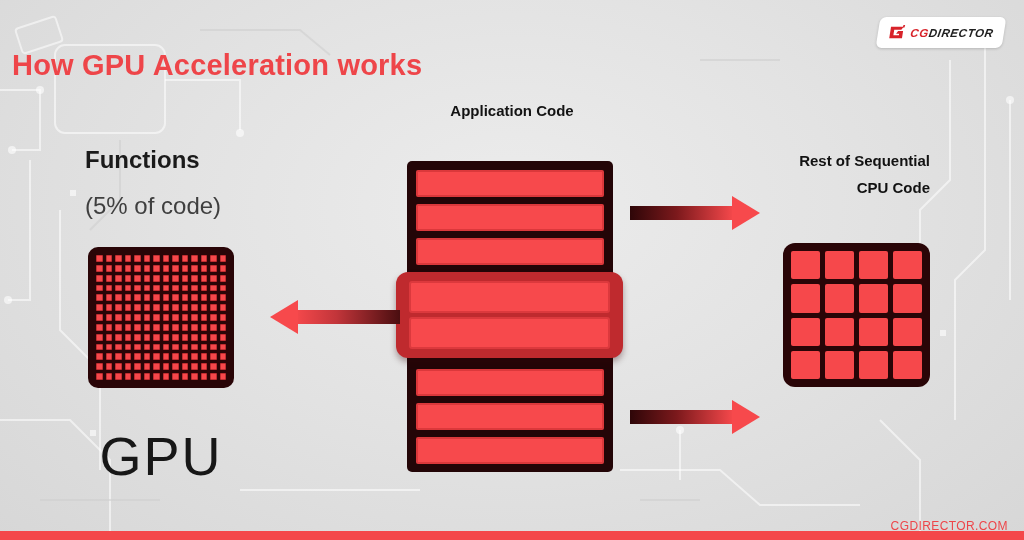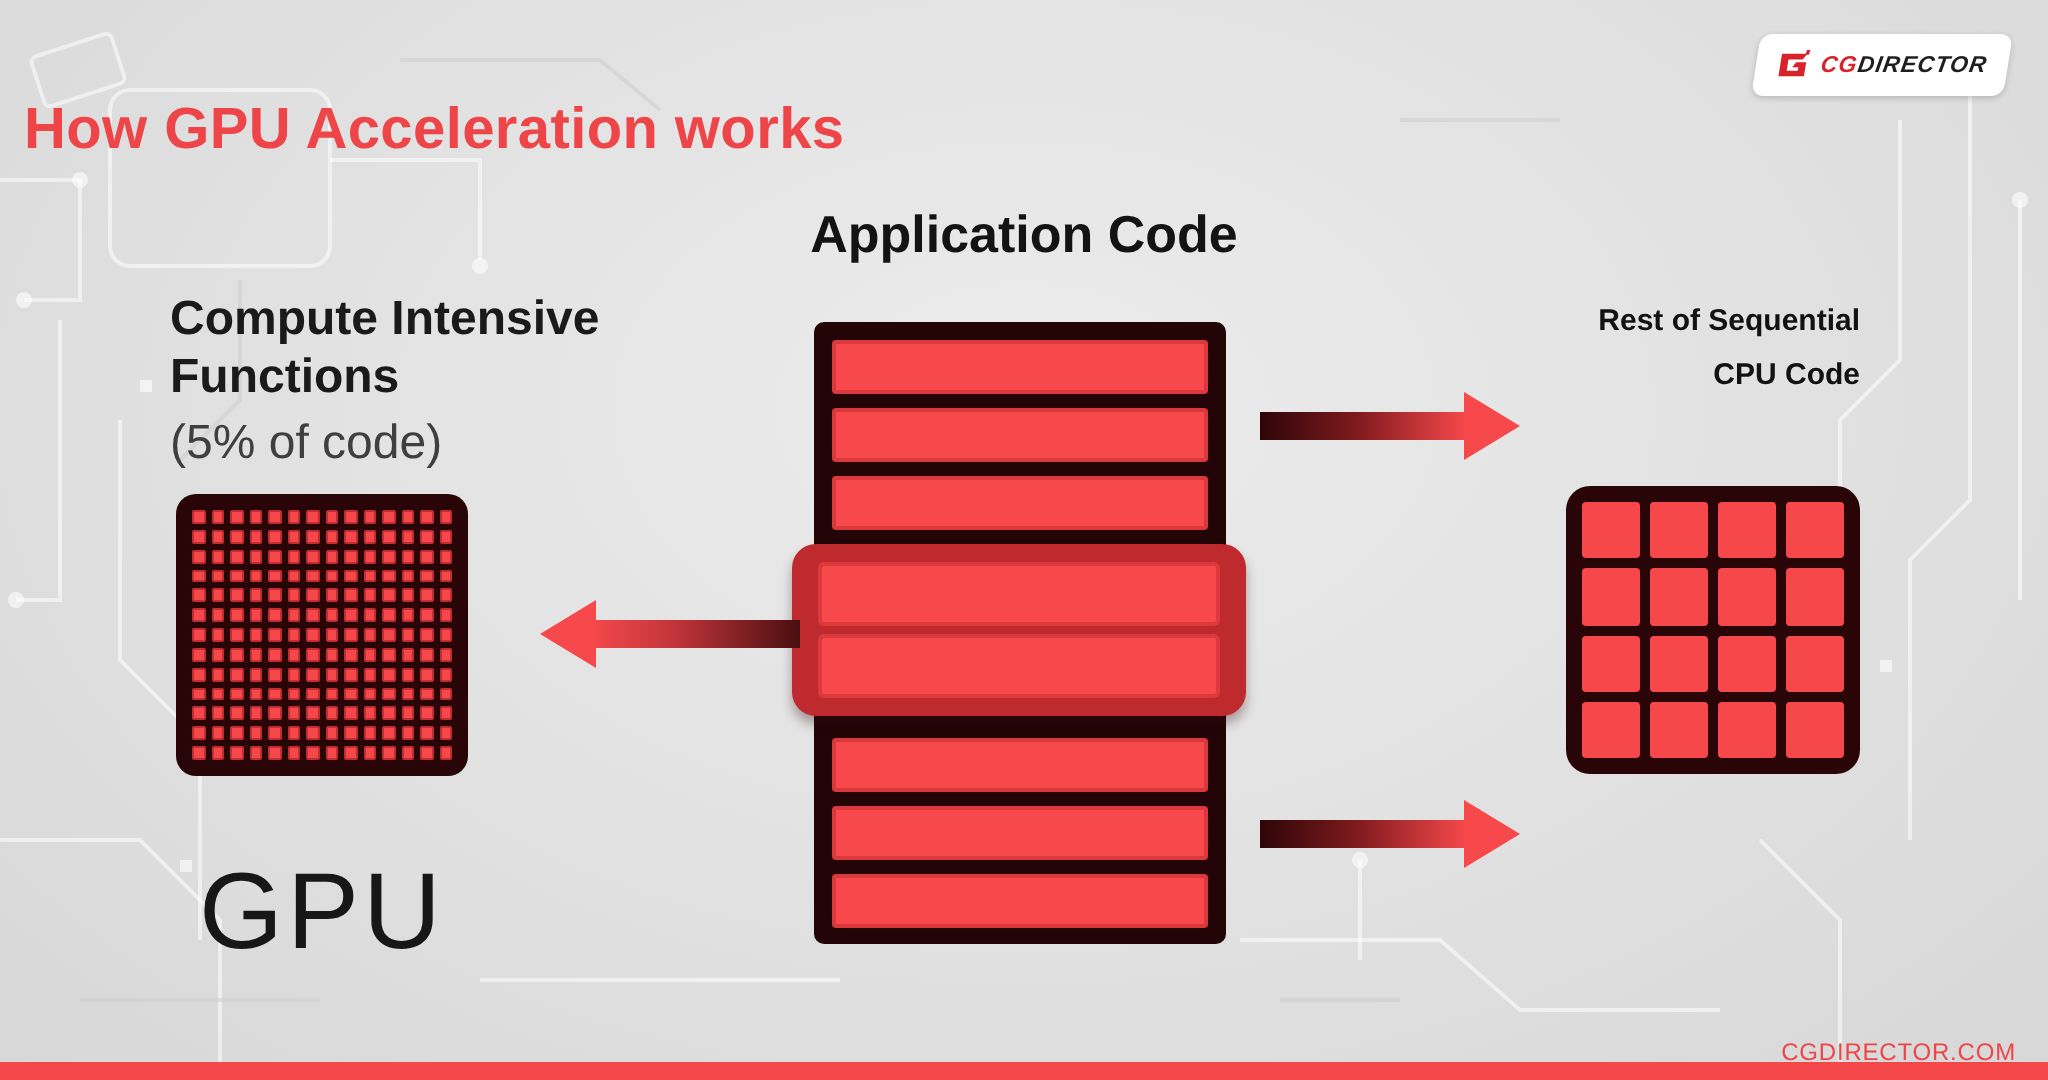--- a/index.html
+++ b/index.html
@@ -22,27 +22,27 @@
   .logo-text{font-size:11.5px;font-weight:700;font-style:italic;letter-spacing:.6px;white-space:nowrap;}
   .logo-cg{color:#d8232a;}
   .logo-dir{color:#1f1f1f;}
 
   .title{
     position:absolute;top:49px;left:12px;width:100%;text-align:left;
     font-size:29px;font-weight:700;color:#ee4549;letter-spacing:.2px;
   }
   .app-code-label{
     position:absolute;top:102px;left:0;width:100%;text-align:center;
-    font-size:26px;font-weight:700;color:#131313;
+    font-size:15px;font-weight:700;color:#131313;
   }
 
   
   .compute-label{position:absolute;left:85px;top:145px;color:#1a1a1a;font-size:24px;line-height:29px;}
   .compute-label .bold{font-weight:700;}
-  .compute-label .sub{font-weight:400;color:#3f3f3f;margin-top:4px;}
+  .compute-label .sub{font-weight:400;color:#3f3f3f;margin-top:17px;}
   .sequential-label{position:absolute;top:147px;right:94px;width:320px;text-align:right;
     color:#121212;font-size:15px;line-height:27px;font-weight:700;}
 
   
   .code-column{position:absolute;left:407px;top:161px;width:206px;height:311px;
     background:#230507;border-radius:5px;}
   .bars{position:absolute;left:9px;right:9px;display:flex;flex-direction:column;gap:7px;}
   .bars-top{top:9px;height:95px;}
   .bars-bottom{bottom:8px;height:95px;}
   .bars .bar{flex:1;background:#f7494c;border:2px solid rgba(185,35,40,.45);border-radius:2px;}
@@ -131,21 +131,20 @@
         <rect x="20.4" y="1.4" width="2.4" height="3.4" fill="#d8232a" transform="skewX(-8)"></rect>
       </svg>
       <span class="logo-text"><span class="logo-cg">CG</span><span class="logo-dir">DIRECTOR</span></span>
     </div>
   </div>
 
   <div class="title">How GPU Acceleration works</div>
   <div class="app-code-label">Application Code</div>
 
   <div class="compute-label">
-    <div class="bold">Compute Intensive</div>
     <div class="bold">Functions</div>
     <div class="sub">(5% of code)</div>
   </div>
 
   <div class="sequential-label">
     <div>Rest of Sequential</div>
     <div>CPU Code</div>
   </div>
 
   <div class="code-column">

